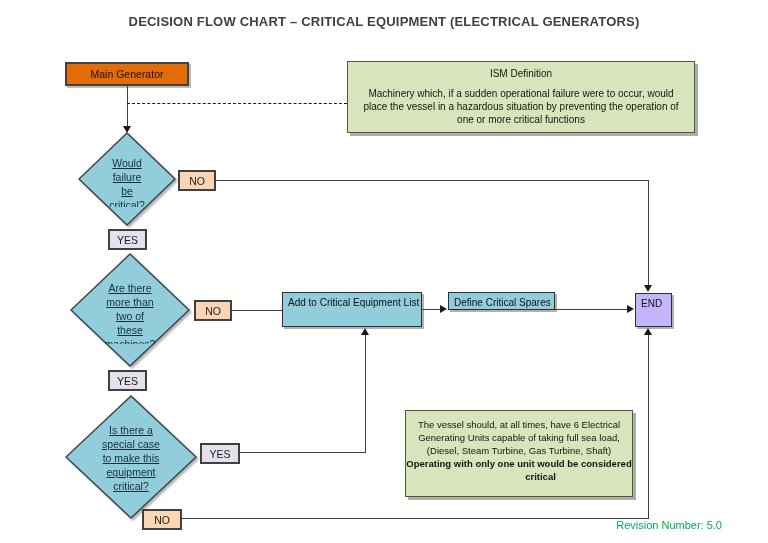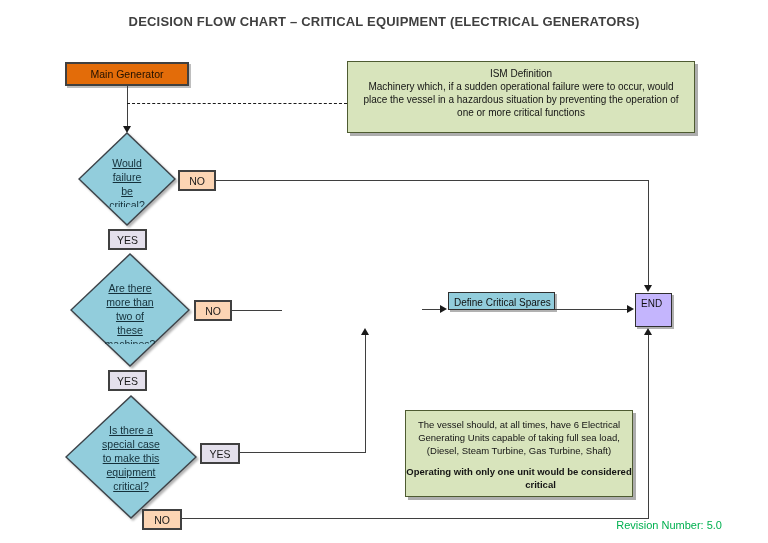--- a/index.html
+++ b/index.html
@@ -24,23 +24,23 @@
     position:absolute; left:65px; top:62px; width:124px; height:24px;
     background:#e36c09; border:2px solid #404040;
     display:flex; align-items:center; justify-content:center;
     font-size:10.5px; color:#201000; box-shadow:2px 2px 0 rgba(110,110,110,0.45);text-align:right;
   }
   .greenbox {
     position:absolute; background:#d8e4bc; border:1.5px solid #4e5b31;
     box-shadow:3px 3px 0 rgba(105,105,105,0.55); text-align:center; color:#141414;
   }
   .ism { left:347px; top:61px; width:348px; height:72px; padding:5px 8px 0 8px; font-size:10px; line-height:13px; }
-  .ism-title { }
+  .ism-title { margin-bottom:7px; }
   .note { left:405px; top:410px; width:228px; height:87px; padding-top:7px; font-size:9.5px; line-height:13px; }
-  .note-bold { font-weight:bold; margin-top:8px; }
+  .note-bold { font-weight:bold; }
   .pbox {
     position:absolute; background:#92cddc; border:1.5px solid #2f2f2f;
     box-shadow:2px 2px 0 rgba(100,100,100,0.5);
     font-size:10px; padding:4px 0 0 5px; color:#101010;
   }
   .endbox { background:#c4b5fd; }
   .tag {
     position:absolute; display:flex; align-items:center; justify-content:center;
     font-size:10.5px; color:#1a1a1a;
   }
@@ -141,20 +141,23 @@
   <div class="vline" style="left:365px; top:335px; height:118px;"></div>
   <div class="ah-up" style="left:361px; top:328px;"></div>
 
   <div class="tag tag-no" style="left:142px; top:509px; width:40px; height:21px;">
     <span>NO</span>
   </div>
   <div class="hline" style="left:182px; top:518px; width:467px;"></div>
   <div class="vline" style="left:648px; top:335px; height:184px;"></div>
   <div class="ah-up" style="left:644px; top:328px;"></div>
 
+  <div class="pbox" style="left:282px; top:292px; width:140px; height:35px;">
+    <span>Add to Critical Equipment List</span>
+  </div>
   <div class="hline" style="left:422px; top:309px; width:20px;"></div>
   <div class="ah-right" style="left:440px; top:305px;"></div>
 
   <div class="pbox" style="left:448px; top:292px; width:107px; height:18px;">
     <span>Define Critical Spares</span>
   </div>
   <div class="hline" style="left:555px; top:309px; width:72px;"></div>
   <div class="ah-right" style="left:627px; top:305px;"></div>
 
   <div class="pbox endbox" style="left:635px; top:293px; width:37px; height:34px;">

